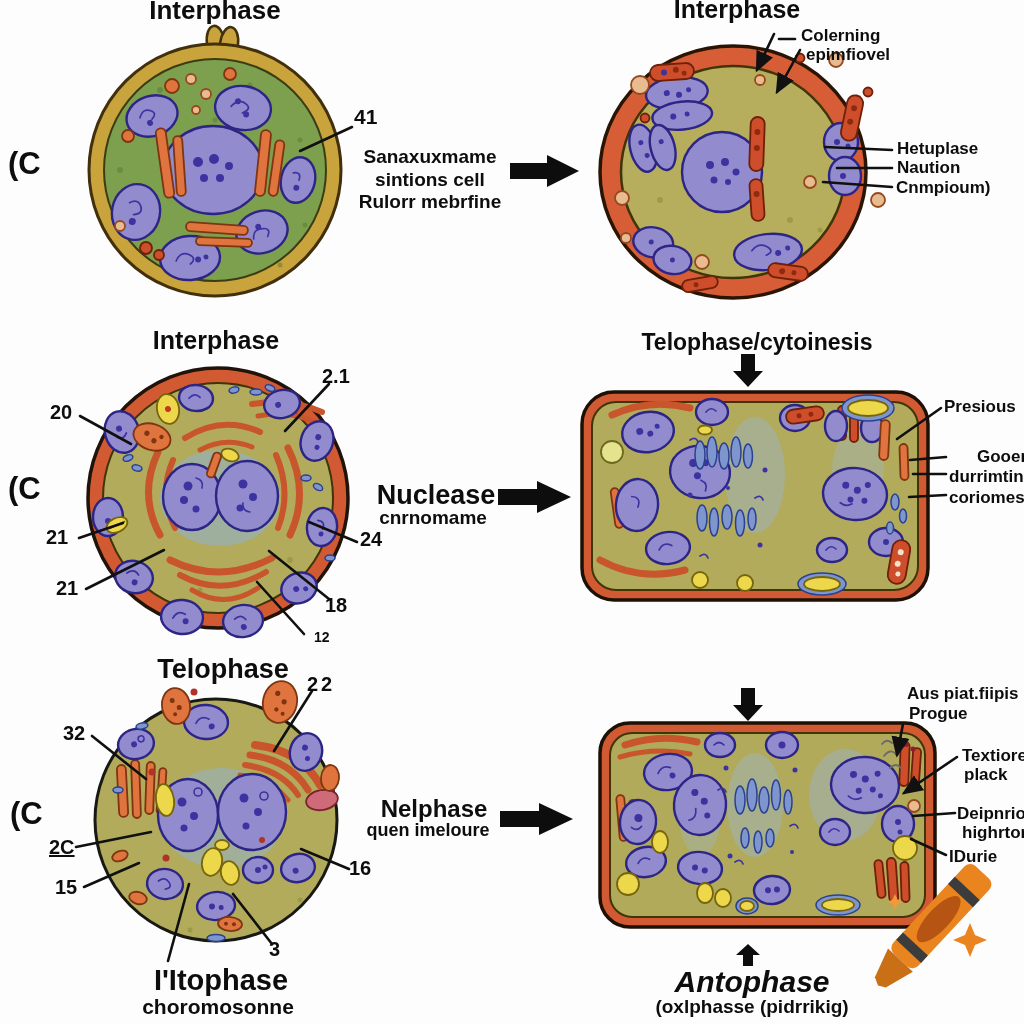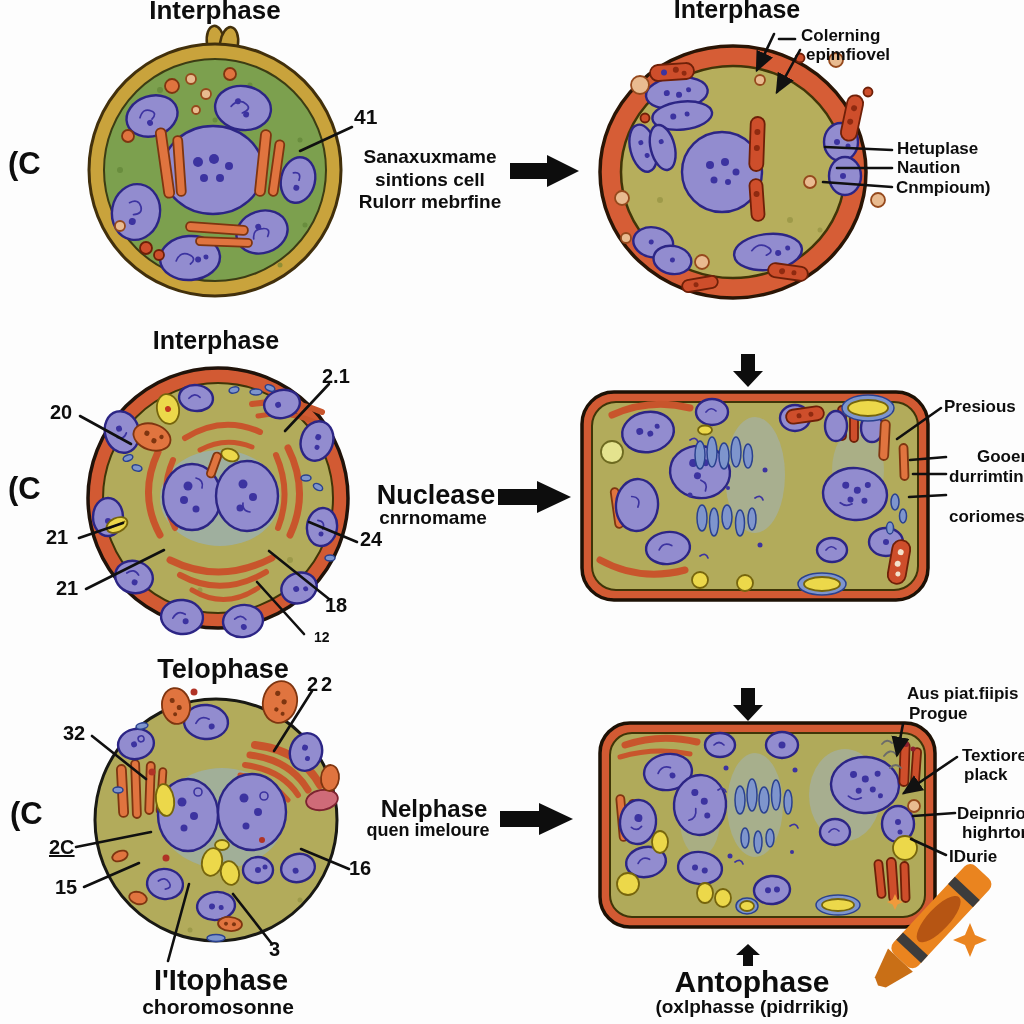--- a/index.html
+++ b/index.html
@@ -694,50 +694,51 @@
   <div class="lb ctr" style="left:430px;top:147px;font-size:19px;">Sanaxuxmame</div>
   <div class="lb ctr" style="left:430px;top:170px;font-size:19px;">sintions cell</div>
   <div class="lb ctr" style="left:430px;top:192px;font-size:19px;">Rulorr mebrfine</div>
   <div class="lb" style="left:801px;top:27px;font-size:17px;">Colerning</div>
   <div class="lb" style="left:806px;top:46px;font-size:17px;">epimfiovel</div>
   <div class="lb" style="left:897px;top:140px;font-size:17px;">Hetuplase</div>
   <div class="lb" style="left:897px;top:159px;font-size:17px;">Naution</div>
   <div class="lb" style="left:896px;top:179px;font-size:17px;">Cnmpioum)</div>
 
   <div class="lb ctr" style="left:216px;top:327px;font-size:25px;">Interphase</div>
+  <div class="lb ctr" style="left:757px;top:330px;font-size:23px;">Telophase/cytoinesis</div>
   <div class="lb" style="left:8px;top:473px;font-size:31px;">(C</div>
   <div class="lb" style="left:50px;top:402px;font-size:20px;">20</div>
   <div class="lb" style="left:322px;top:366px;font-size:20px;">2.1</div>
   <div class="lb" style="left:46px;top:527px;font-size:20px;">21</div>
   <div class="lb" style="left:56px;top:578px;font-size:20px;">21</div>
   <div class="lb" style="left:360px;top:529px;font-size:20px;">24</div>
   <div class="lb" style="left:325px;top:595px;font-size:20px;">18</div>
   <div class="lb" style="left:299px;top:630px;font-size:14px;margin-left:15px;">12</div>
   <div class="lb ctr" style="left:436px;top:481px;font-size:27px;">Nuclease</div>
   <div class="lb ctr" style="left:433px;top:508px;font-size:19px;">cnrnomame</div>
   <div class="lb" style="left:944px;top:398px;font-size:17px;">Presious</div>
   <div class="lb" style="left:949px;top:448px;font-size:17px;margin-left:28px;">Gooent</div>
   <div class="lb" style="left:949px;top:468px;font-size:17px;">durrimting</div>
-  <div class="lb" style="left:949px;top:508px;font-size:17px;text-align:center;">coriomes</div>
+  <div class="lb" style="left:949px;top:489px;font-size:17px;text-align:center;">coriomes</div>
 
   <div class="lb ctr" style="left:223px;top:655px;font-size:27px;">Telophase</div>
   <div class="lb" style="left:10px;top:798px;font-size:31px;">(C</div>
   <div class="lb" style="left:63px;top:723px;font-size:20px;">32</div>
   <div class="lb" style="left:307px;top:674px;font-size:20px;letter-spacing:3px;">22</div>
   <div class="lb" style="left:49px;top:837px;font-size:20px;text-decoration:underline;">2C</div>
   <div class="lb" style="left:55px;top:877px;font-size:20px;">15</div>
   <div class="lb" style="left:349px;top:858px;font-size:20px;">16</div>
   <div class="lb" style="left:269px;top:939px;font-size:20px;">3</div>
   <div class="lb ctr" style="left:434px;top:796px;font-size:24px;">Nelphase</div>
   <div class="lb ctr" style="left:428px;top:821px;font-size:18px;">quen imeloure</div>
   <div class="lb ctr" style="left:221px;top:965px;font-size:29px;">I'Itophase</div>
   <div class="lb ctr" style="left:218px;top:996px;font-size:21px;">choromosonne</div>
   <div class="lb" style="left:907px;top:685px;font-size:17px;">Aus piat.fiipis</div>
   <div class="lb" style="left:909px;top:705px;font-size:17px;">Progue</div>
   <div class="lb" style="left:962px;top:747px;font-size:17px;">Textiore</div>
   <div class="lb" style="left:964px;top:766px;font-size:17px;">plack</div>
   <div class="lb" style="left:957px;top:805px;font-size:17px;">Deipnriou</div>
   <div class="lb" style="left:962px;top:824px;font-size:17px;">highrtor</div>
   <div class="lb" style="left:949px;top:848px;font-size:17px;">IDurie</div>
-  <div class="lb ctr" style="left:752px;top:966px;font-size:30px;">Antophase</div>
+  <div class="lb ctr" style="left:752px;top:966px;font-size:30px;font-style:italic;">Antophase</div>
   <div class="lb ctr" style="left:752px;top:997px;font-size:19px;">(oxlphasse (pidrrikig)</div>
 
 </div>
 
 </body></html>

